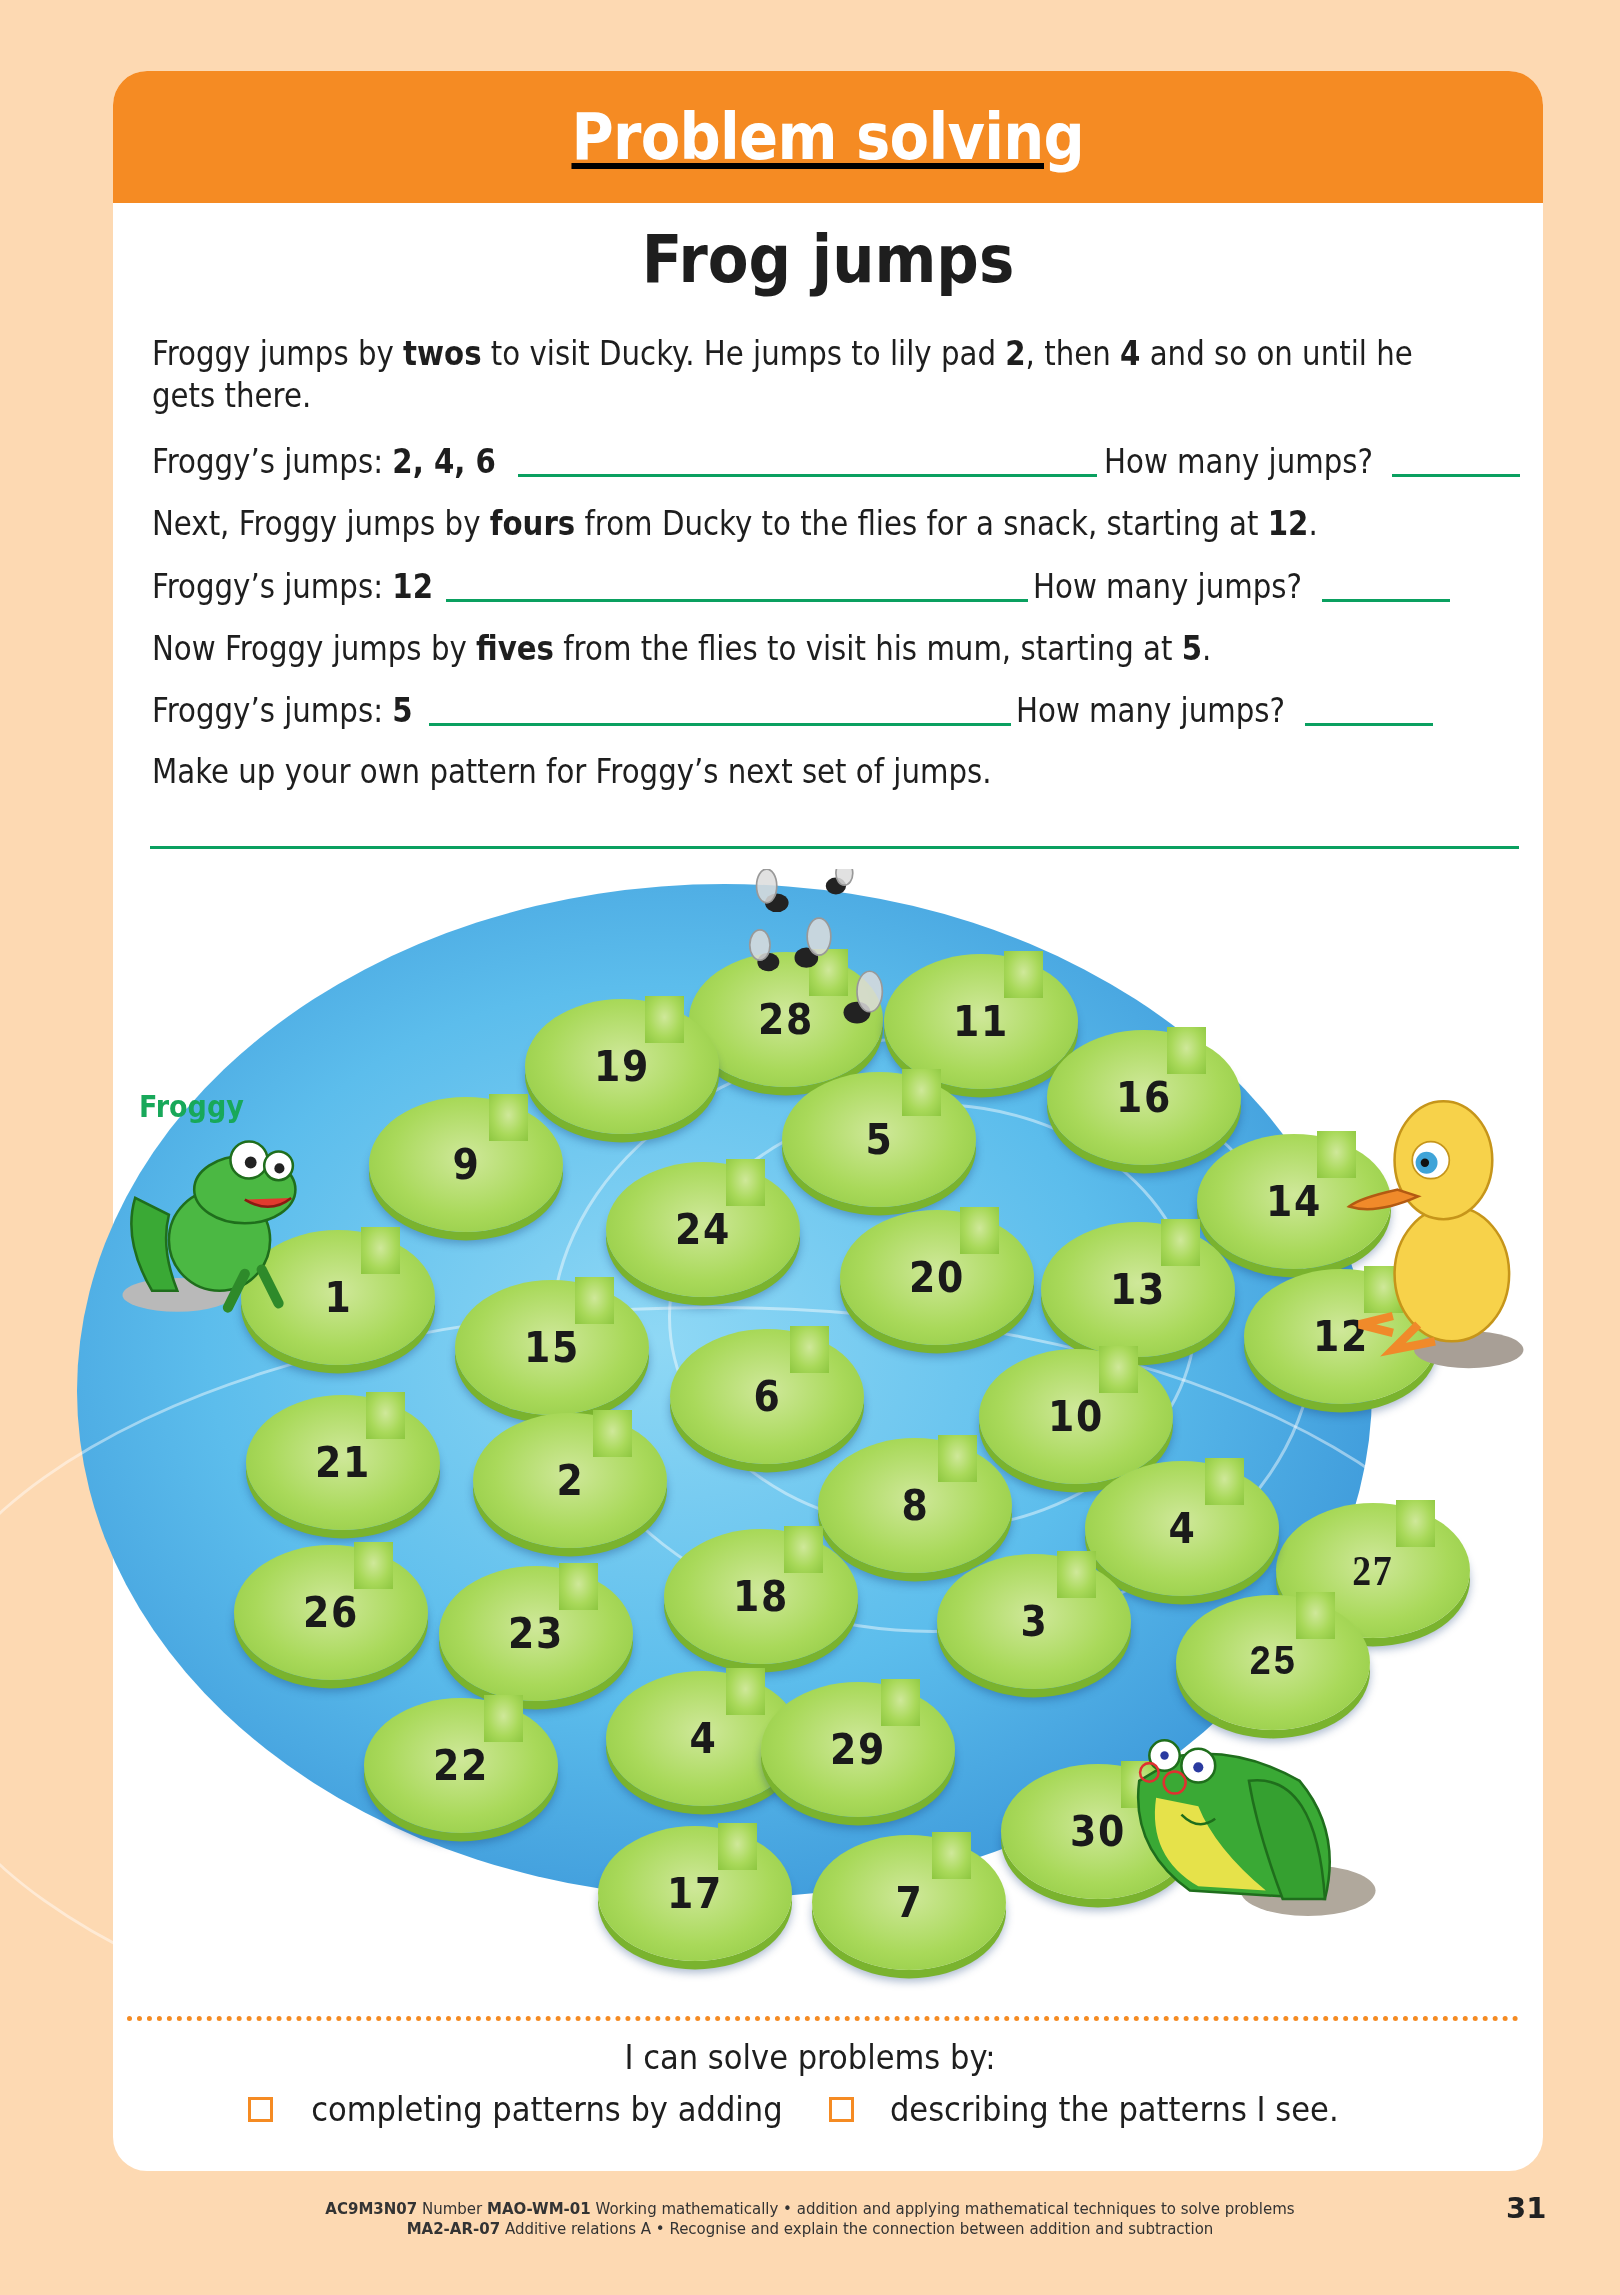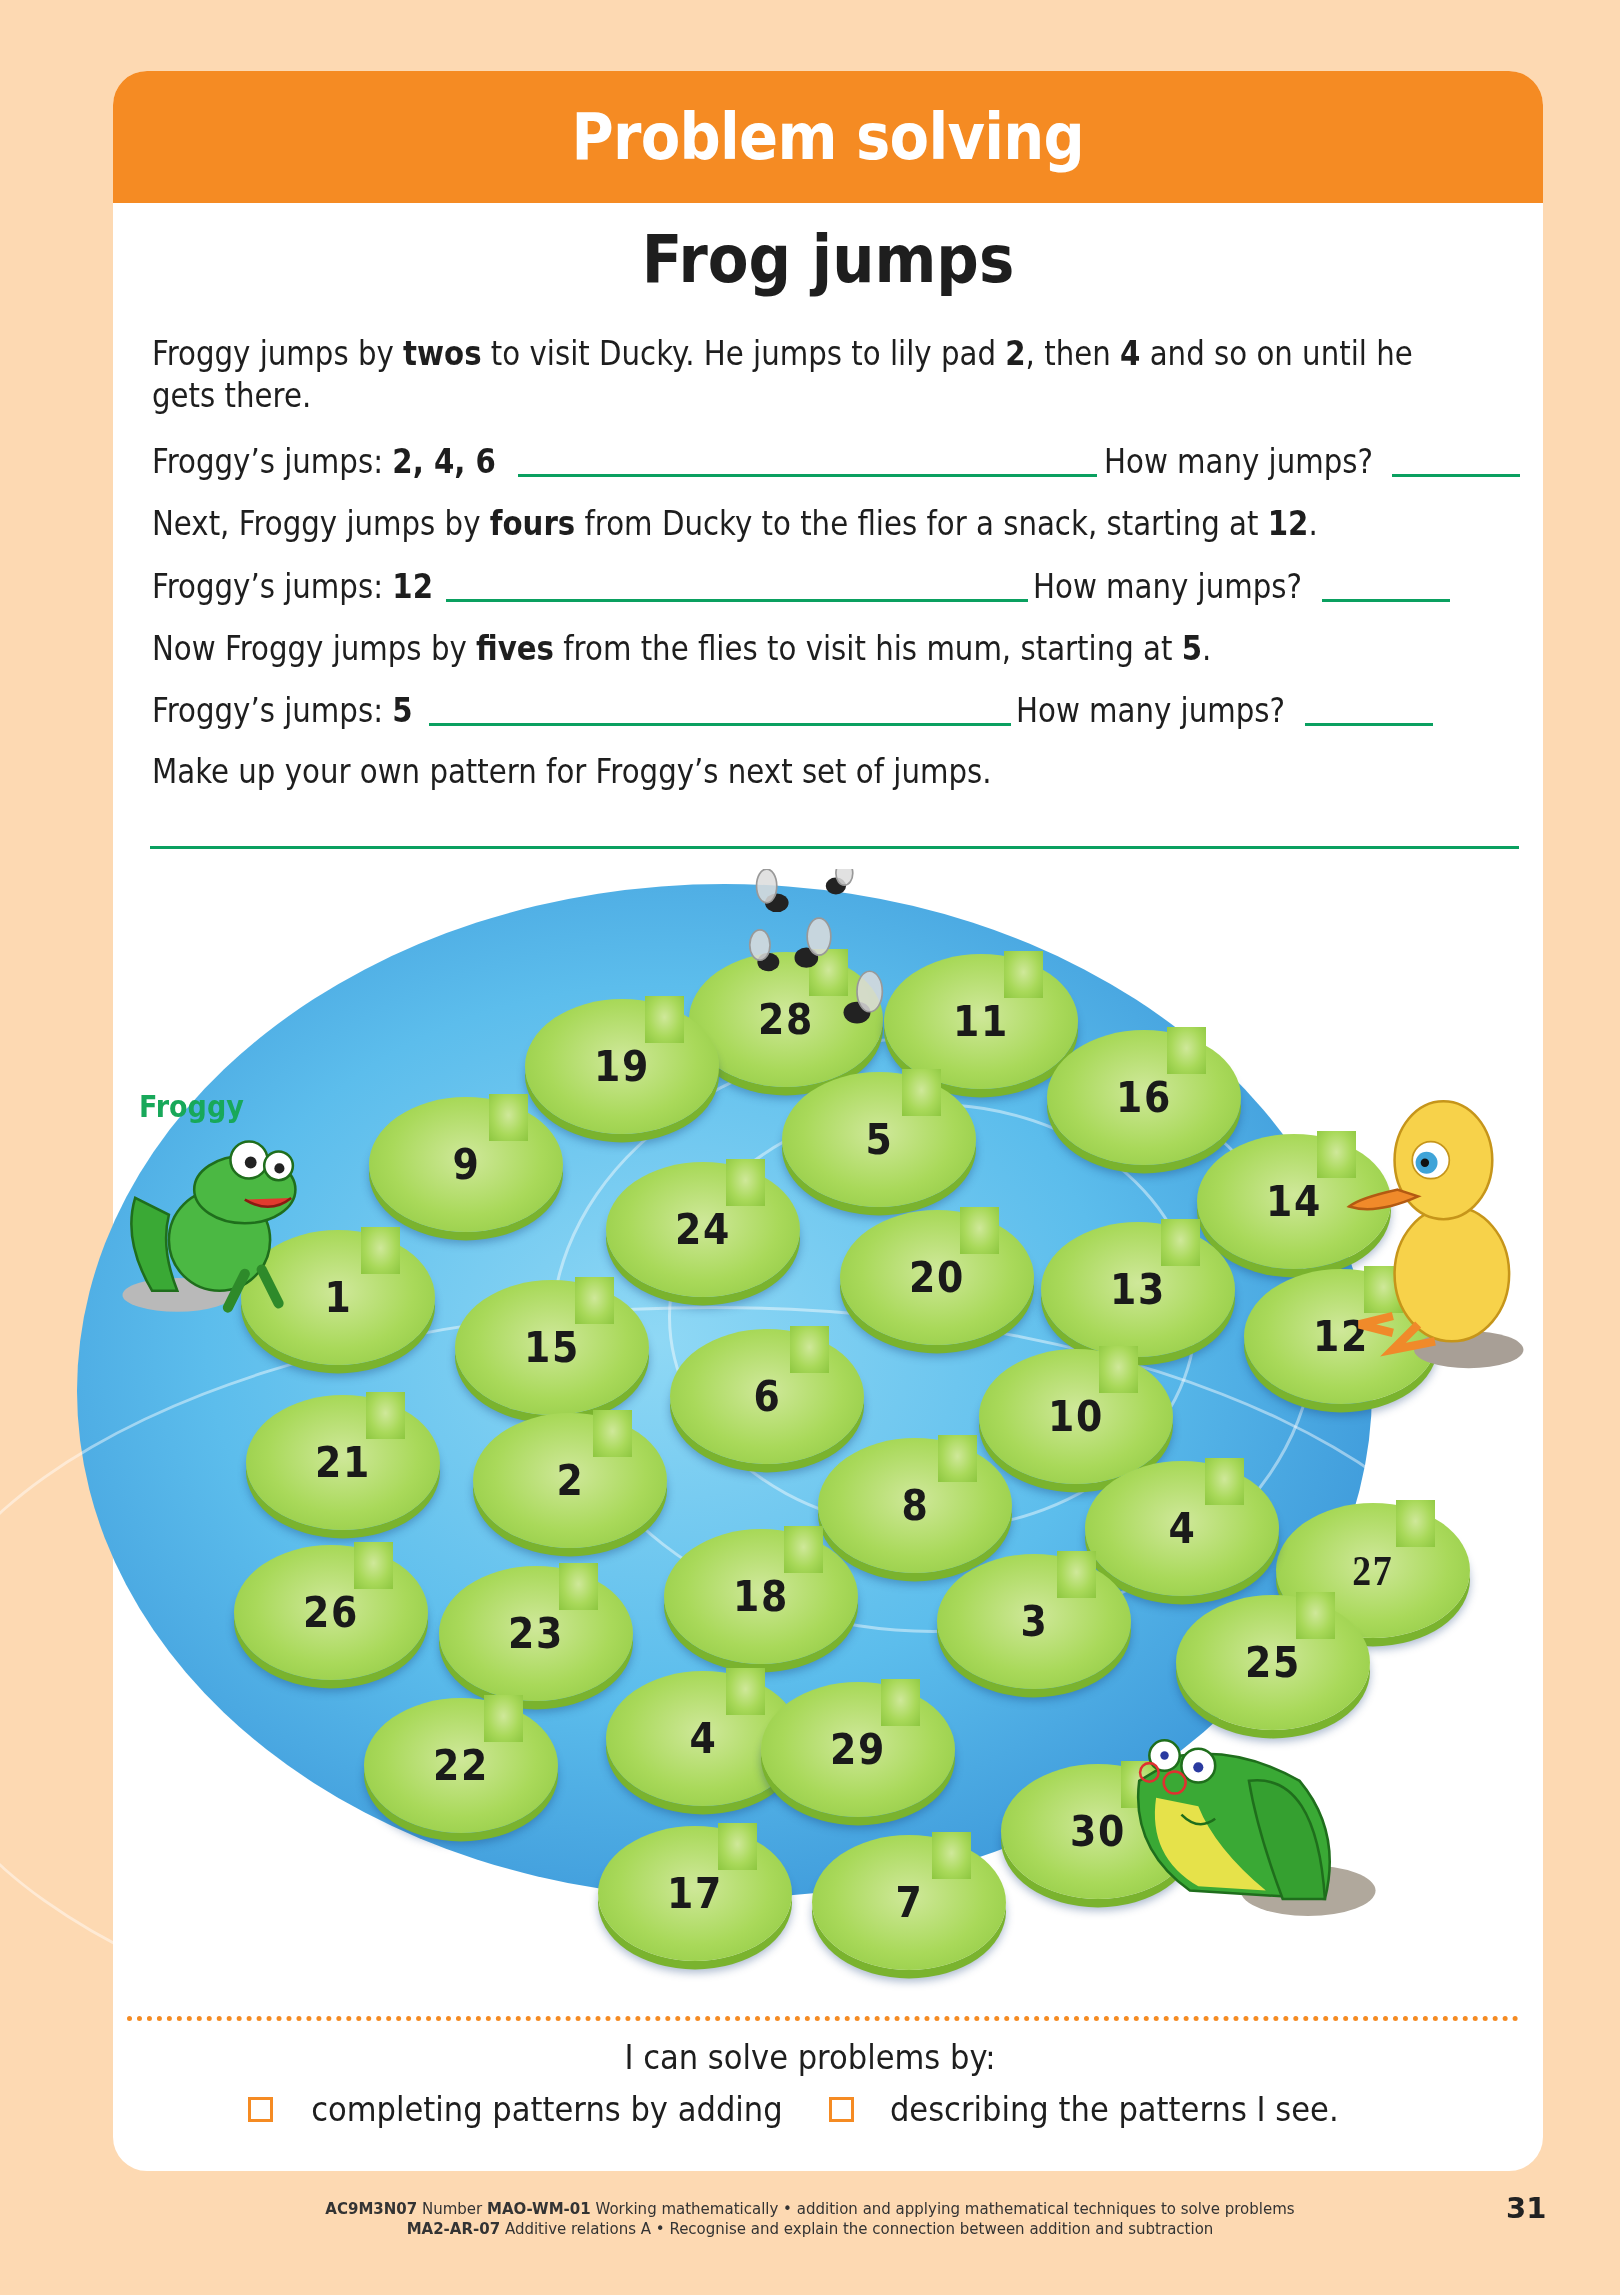--- a/index.html
+++ b/index.html
@@ -1,18 +1,18 @@
 <!DOCTYPE html>
 <html style="font-size:13.5px"><head>
 <meta charset="utf-8">
 <style>
   html,body{margin:0;padding:0;}
   body{width:1620px;height:2295px;background:#fdd9b2;position:relative;overflow:hidden;font-family:"DejaVu Sans",sans-serif;}
   .card{position:absolute;left:113px;top:71px;width:1430px;height:2100px;background:#fff;border-radius:34px;overflow:hidden;}
-  .banner{position:absolute;left:0;top:0;width:100%;height:132px;background:#f58b23;display:flex;align-items:center;justify-content:center;}
+  .banner{position:absolute;left:0;top:0;width:100%;height:132px;background:#f58b23;display:flex;align-items:center;justify-content:center;text-decoration:underline;}
   .banner h1{margin:0;color:#fff;font-family:"DejaVu Sans",sans-serif;font-weight:bold;font-size:64px;letter-spacing:-0.8px;transform:scaleX(0.9);}
   .title{position:absolute;left:0;width:100%;top:150px;text-align:center;font-weight:bold;font-size:66px;color:#1e1e1e;transform:scaleX(0.9);}
   .txt{position:absolute;left:39px;font-size:34px;color:#1e1e1e;white-space:nowrap;transform-origin:left center;transform:scaleX(0.86);}
   .txt b{font-weight:bold;}
   .line{position:absolute;height:3.4px;background:#0aa060;}
   .pond{position:absolute;left:77px;top:884px;width:1295px;height:1014px;border-radius:50%;
     background:radial-gradient(ellipse at 45% 45%,#8fd8f5 0%,#5cbdec 45%,#3a95d8 80%,#2a7cc7 100%);}
   .ripple{position:absolute;border:3.4px solid rgba(255,255,255,0.45);border-radius:50%;}
   .pad{position:absolute;width:194px;height:135px;margin-left:-97px;margin-top:-68px;border-radius:50%;
     background:radial-gradient(ellipse at 50% 45%,#cfe89a 0%,#a9d95a 55%,#8cc63f 100%);
@@ -147,21 +147,21 @@
     </div>
     <div class="pad" style="left: 761px; top: 1597px;">
       <span>18</span>
     </div>
     <div class="pad" style="left: 536px; top: 1634px;">
       <span>23</span>
     </div>
     <div class="pad" style="left: 1034px; top: 1622px;">
       <span>3</span>
     </div>
-    <div class="pad" style="left: 1273px; top: 1663px;">
+    <div class="pad" style="left: 1273px; top: 1663px; font-family: Liberation Mono, monospace;">
       <span>25</span>
     </div>
     <div class="pad" style="left: 461px; top: 1766px;">
       <span>22</span>
     </div>
     <div class="pad" style="left: 703px; top: 1739px;">
       <span>4</span>
     </div>
     <div class="pad" style="left: 858px; top: 1750px;">
       <span>29</span>

